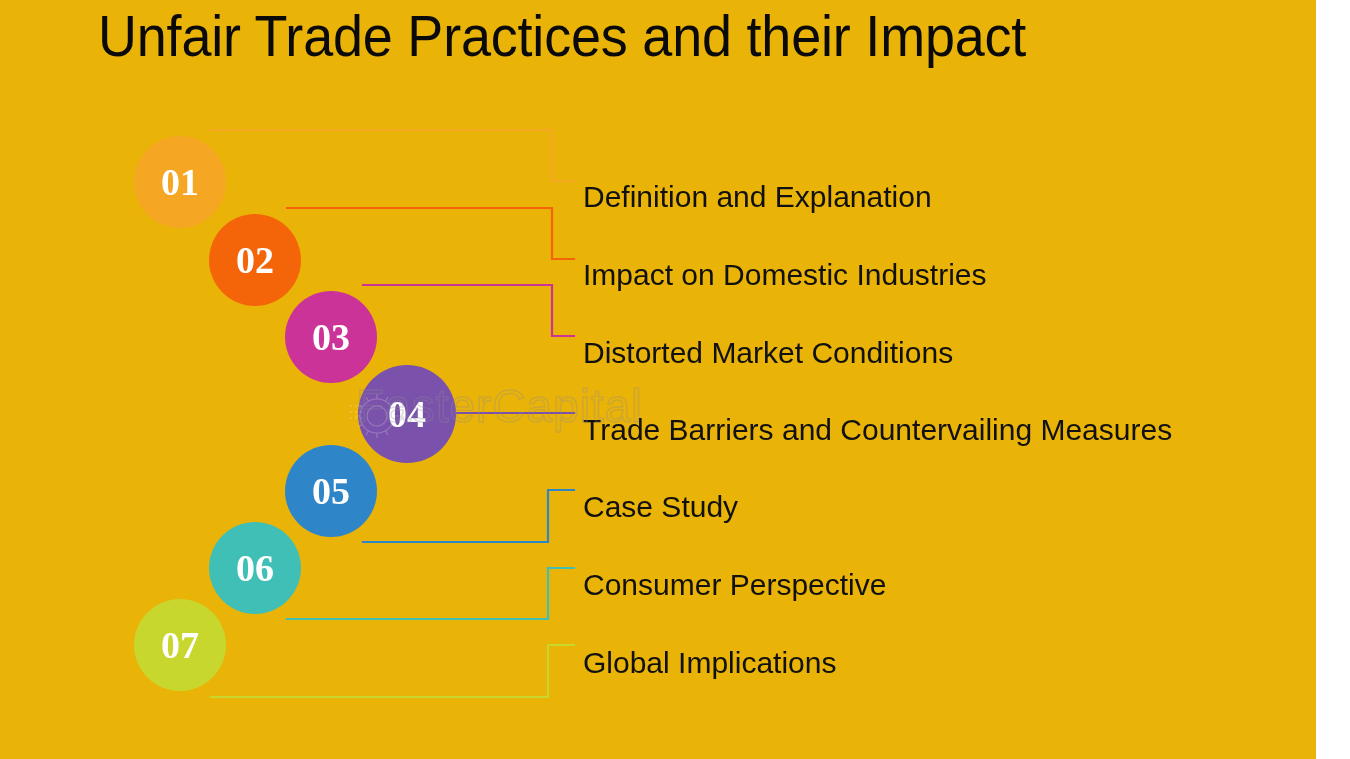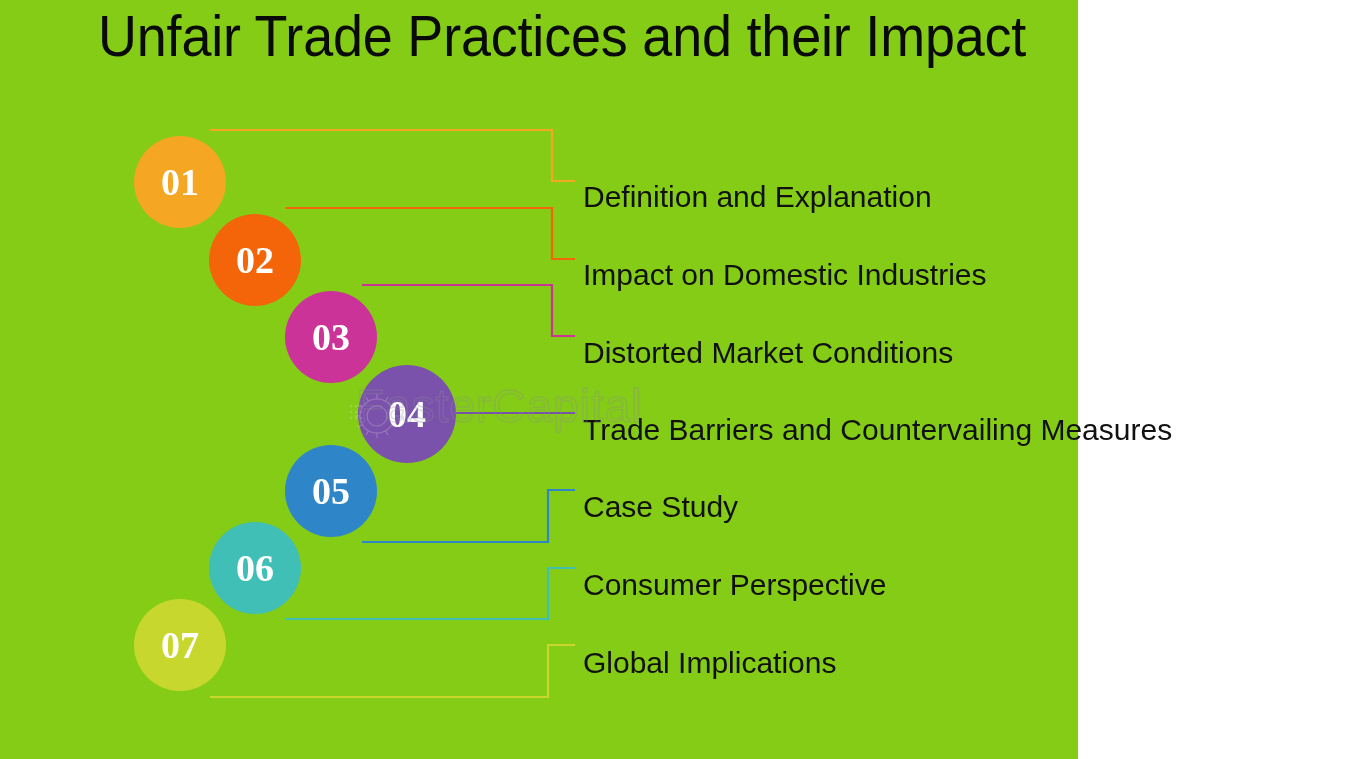--- a/index.html
+++ b/index.html
@@ -10,23 +10,23 @@
   }
   body {
     width: 1350px;
     height: 759px;
     font-family: "Liberation Sans", sans-serif;
     overflow: hidden;
     position: relative;
   }
   #slide {
     position: relative;
-    width: 1078px;
+    width: 1316px;
     height: 759px;
-    background: #84cc16;
+    background: #eab308;
   }
   #page-title {
     position: absolute;
     left: 98px;
     top: 2px;
     font-family: "Liberation Sans", sans-serif;
     font-size: 58px;
     font-weight: 400;
     color: #0a0a0a;
     letter-spacing: -0.2px;

